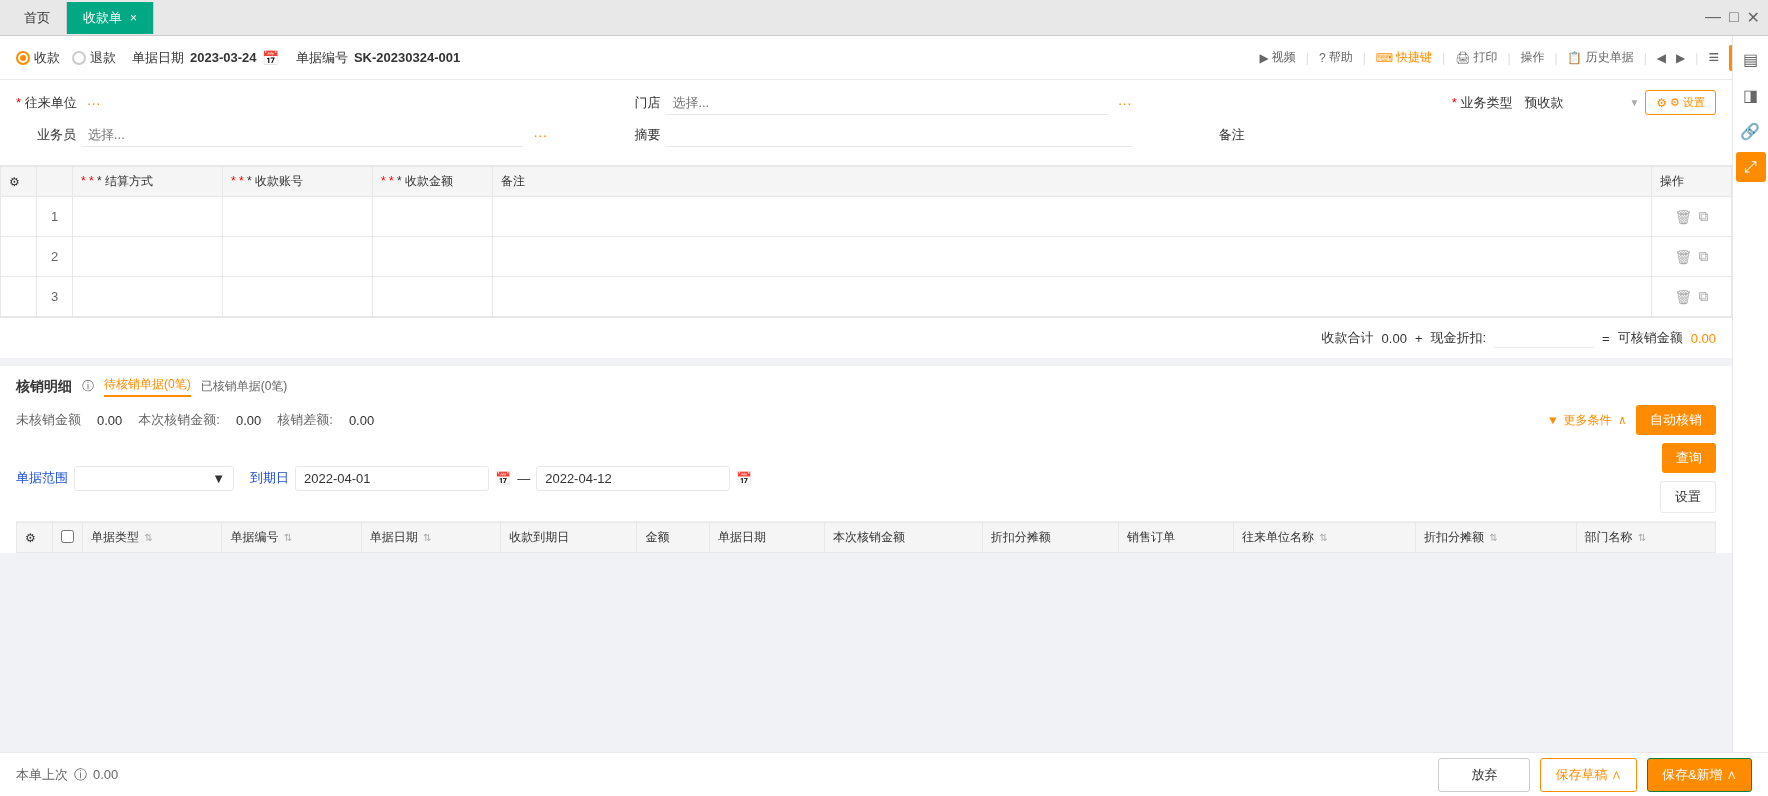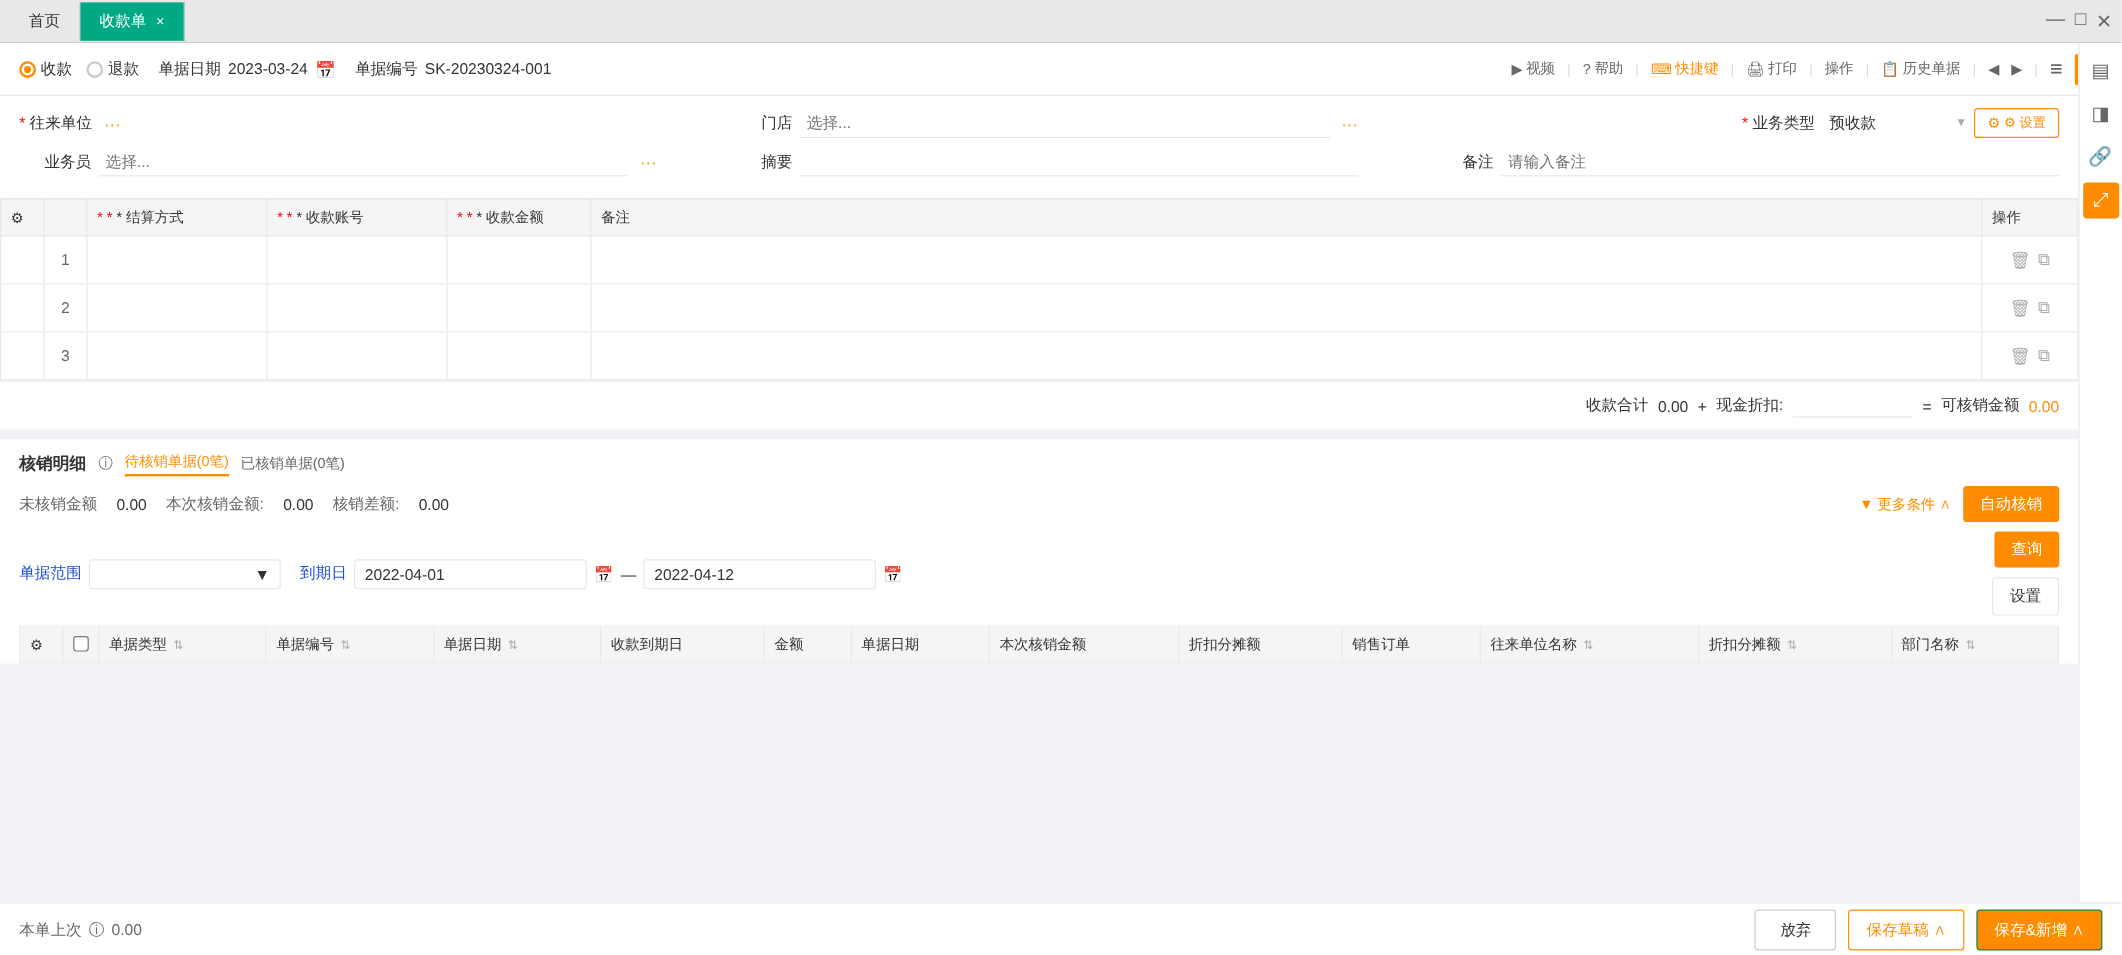--- a/index.html
+++ b/index.html
@@ -33,21 +33,21 @@
       border-bottom: 1px solid #e8e8e8;
       gap: 16px;
     }
     .radio-group { display: flex; gap: 12px; align-items: center; }
     .radio-item { display: flex; align-items: center; gap: 4px; cursor: pointer; }
     .radio-dot { width: 14px; height: 14px; border-radius: 50%; border: 2px solid #ccc; display: flex; align-items: center; justify-content: center; }
     .radio-dot.active { border-color: #ff8c00; }
     .radio-dot.active::after { content: ''; width: 6px; height: 6px; border-radius: 50%; background: #ff8c00; }
     .toolbar-field { display: flex; align-items: center; gap: 6px; }
     .toolbar-label { color: #333; white-space: nowrap; }
-    .toolbar-value { color: #333; font-weight: 400; }
+    .toolbar-value { color: #333; font-weight: 700; }
     .toolbar-icon { color: #ff8c00; cursor: pointer; font-size: 14px; }
     .toolbar-right { margin-left: auto; display: flex; align-items: center; gap: 10px; color: #666; font-size: 12px; }
     .toolbar-btn { display: flex; align-items: center; gap: 3px; cursor: pointer; color: #666; }
     .toolbar-btn-highlight { color: #ff8c00; }
     .toolbar-sep { color: #ddd; }
 
     
     .form-area {
       background: #fff;
       padding: 10px 16px;
@@ -114,21 +114,21 @@
     .hexiao-section { background: #fff; padding: 10px 16px 0; }
     .hexiao-header { display: flex; align-items: center; gap: 10px; margin-bottom: 8px; }
     .hexiao-title { font-size: 14px; font-weight: bold; color: #333; }
     .hexiao-info { color: #666; font-size: 12px; cursor: pointer; }
     .hexiao-tab { color: #ff8c00; font-size: 12px; cursor: pointer; border-bottom: 2px solid #ff8c00; padding-bottom: 2px; }
     .hexiao-tab-inactive { color: #666; font-size: 12px; cursor: pointer; }
 
     .hexiao-stats { display: flex; align-items: center; gap: 16px; padding: 6px 0; font-size: 13px; color: #333; }
     .hexiao-stats-label { color: #666; }
     .hexiao-stats-value { color: #333; }
-    .filter-btn { color: #ff8c00; cursor: pointer; font-size: 12px; display: flex; align-items: center; gap: 3px; }
+    .filter-btn { color: #ff8c00; cursor: pointer; font-size: 12px; display: flex; align-items: center; gap: 3px; font-family: Liberation Mono, monospace; }
     .auto-btn {
       background: #ff8c00; color: #fff; border: none;
       padding: 6px 14px; border-radius: 3px; cursor: pointer; font-size: 13px;
     }
 
     .filter-row { display: flex; align-items: center; gap: 16px; padding: 8px 0; border-bottom: 1px solid #f0f2f5; }
     .filter-field { display: flex; align-items: center; gap: 6px; }
     .filter-label { color: #1d4ed8; white-space: nowrap; }
     .filter-select {
       display: flex; align-items: center; gap: 4px;
@@ -163,21 +163,21 @@
     .footer {
       position: fixed; bottom: 0; left: 0; right: 0;
       background: #fff; border-top: 1px solid #e8e8e8;
       height: 44px; display: flex; align-items: center;
       padding: 0 16px; z-index: 100;
     }
     .footer-left { display: flex; align-items: center; gap: 6px; font-size: 13px; color: #666; }
     .footer-right { margin-left: auto; display: flex; gap: 10px; }
     .btn-abandon {
       background: #fff; border: 1px solid #ccc; color: #333;
-      padding: 7px 20px; border-radius: 3px; cursor: pointer; font-size: 13px;
+      padding: 7px 32px; border-radius: 3px; cursor: pointer; font-size: 13px;
     }
     .btn-save-draft {
       background: #fff; border: 1px solid #ff8c00; color: #ff8c00;
       padding: 7px 14px; border-radius: 3px; cursor: pointer; font-size: 13px;
       display: flex; align-items: center; gap: 2px;
     }
     .btn-save-new {
       background: #ff8c00; border: 1px solid #15803d; color: #fff;
       padding: 7px 14px; border-radius: 3px; cursor: pointer; font-size: 13px;
       display: flex; align-items: center; gap: 2px;
@@ -306,21 +306,20 @@
         <span class="field-more">···</span>
       </div>
       <div style="flex:0.2"></div>
       <div class="form-field" style="flex:2">
         <span class="field-label">摘要</span>
         <input class="field-input" type="text" style="">
       </div>
       <div style="flex:0.2"></div>
       <div class="form-field" style="flex:2">
         <span class="field-label">备注</span>
-        <input class="field-input" type="text" placeholder="请输入备注" style="">
       </div>
     </div>
   </div>
 
   <div class="table-container">
     <table class="data-table">
       <thead>
         <tr>
           <th class="gear-th" style="width:36px">
             <span>⚙</span>

